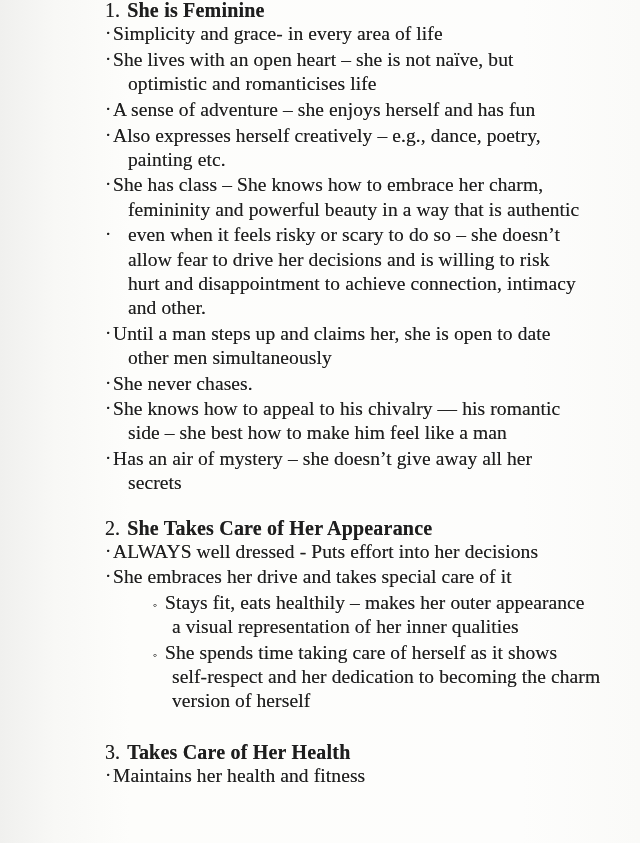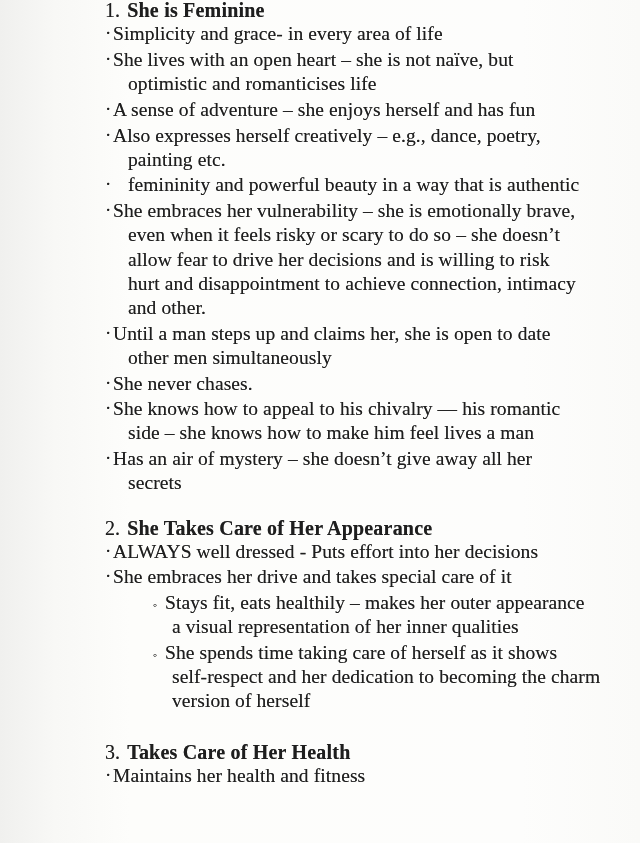--- a/index.html
+++ b/index.html
@@ -57,47 +57,47 @@
       </div>
 
       <div class="item">
         <span class="marker">·</span>
         <div class="l-first">Also expresses herself creatively – e.g., dance, poetry,</div>
         <div class="l-cont">painting etc.</div>
       </div>
 
       <div class="item">
         <span class="marker">·</span>
+        <div class="l-first">She has class – She knows how to embrace her charm,</div>
         <div class="l-cont">femininity and powerful beauty in a way that is authentic</div>
       </div>
 
       <div class="item">
         <span class="marker">·</span>
-        <div class="l-first">She embraces her vulnerability – she is emotionally brave,</div>
         <div class="l-cont">even when it feels risky or scary to do so – she doesn’t</div>
         <div class="l-cont">allow fear to drive her decisions and is willing to risk</div>
         <div class="l-cont">hurt and disappointment to achieve connection, intimacy</div>
         <div class="l-cont">and other.</div>
       </div>
 
       <div class="item">
         <span class="marker">·</span>
         <div class="l-first">Until a man steps up and claims her, she is open to date</div>
         <div class="l-cont">other men simultaneously</div>
       </div>
 
       <div class="item">
         <span class="marker">·</span>
         <div class="l-first">She never chases.</div>
       </div>
 
       <div class="item">
         <span class="marker">·</span>
         <div class="l-first">She knows how to appeal to his chivalry — his romantic</div>
-        <div class="l-cont">side – she knows how to make him feel lives a man</div>
+        <div class="l-cont">side – she best how to make him feel like a man</div>
       </div>
 
       <div class="item">
         <span class="marker">·</span>
         <div class="l-first">Has an air of mystery – she doesn’t give away all her</div>
         <div class="l-cont">secrets</div>
       </div>
     </div>
 
     <div class="section s2">

